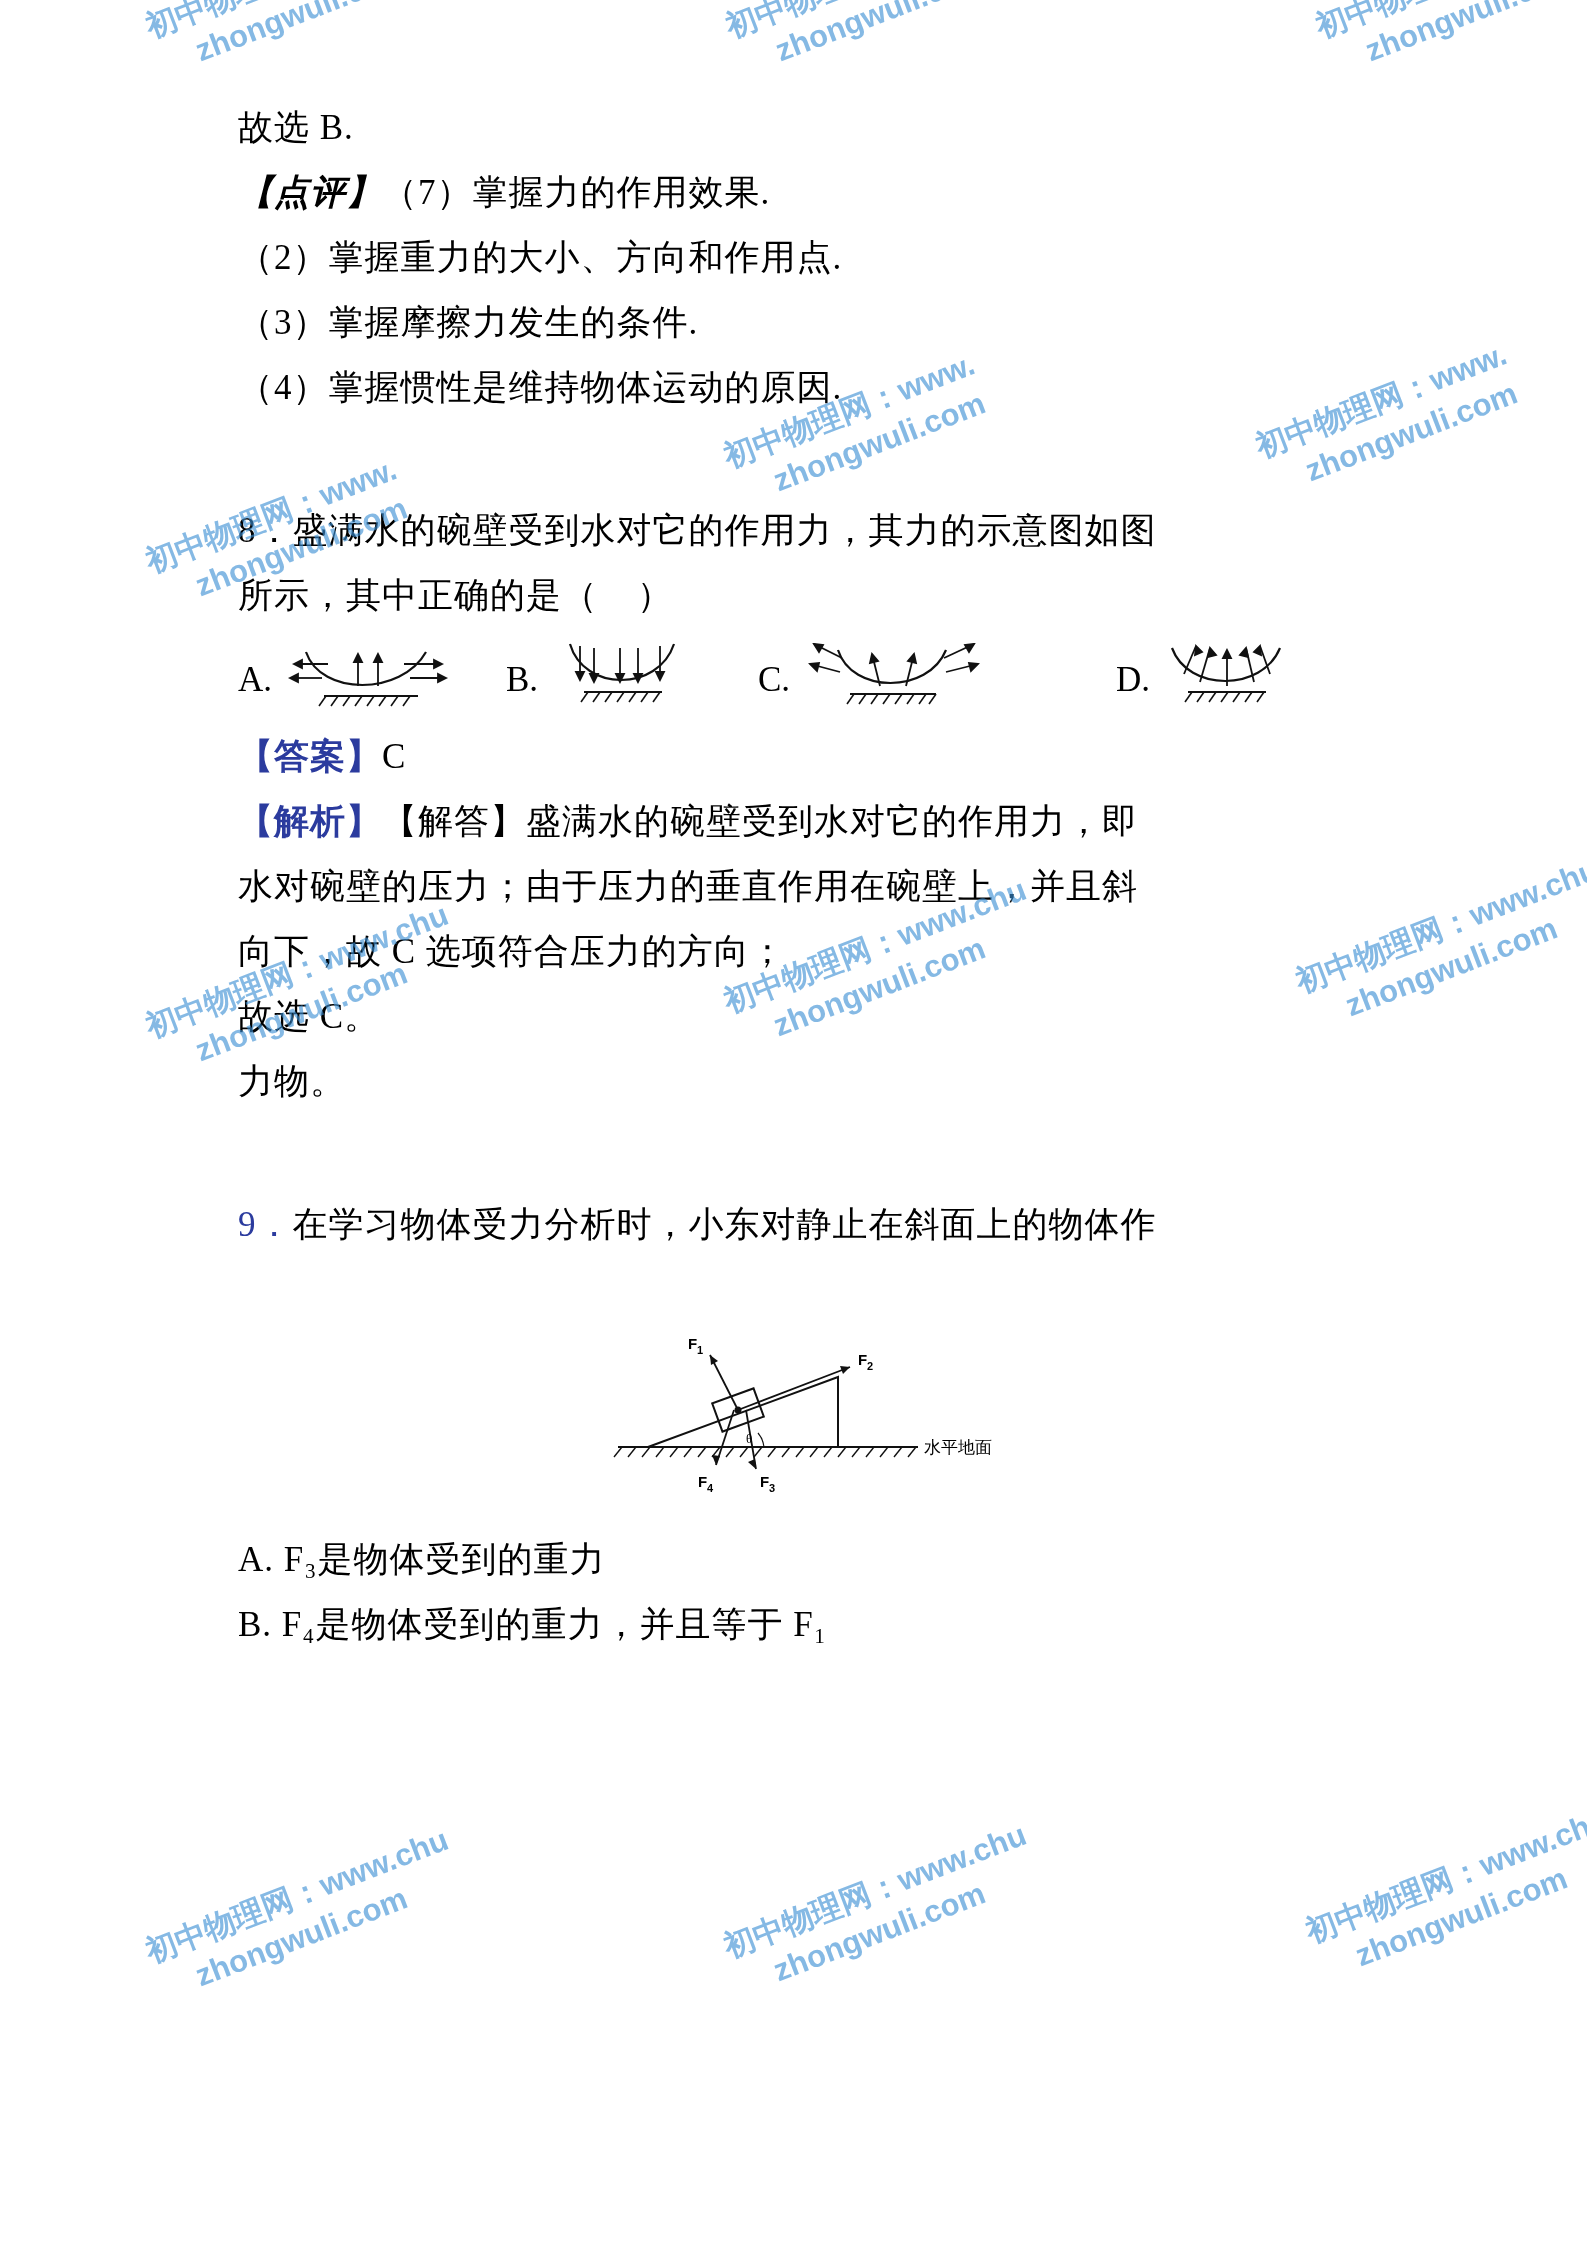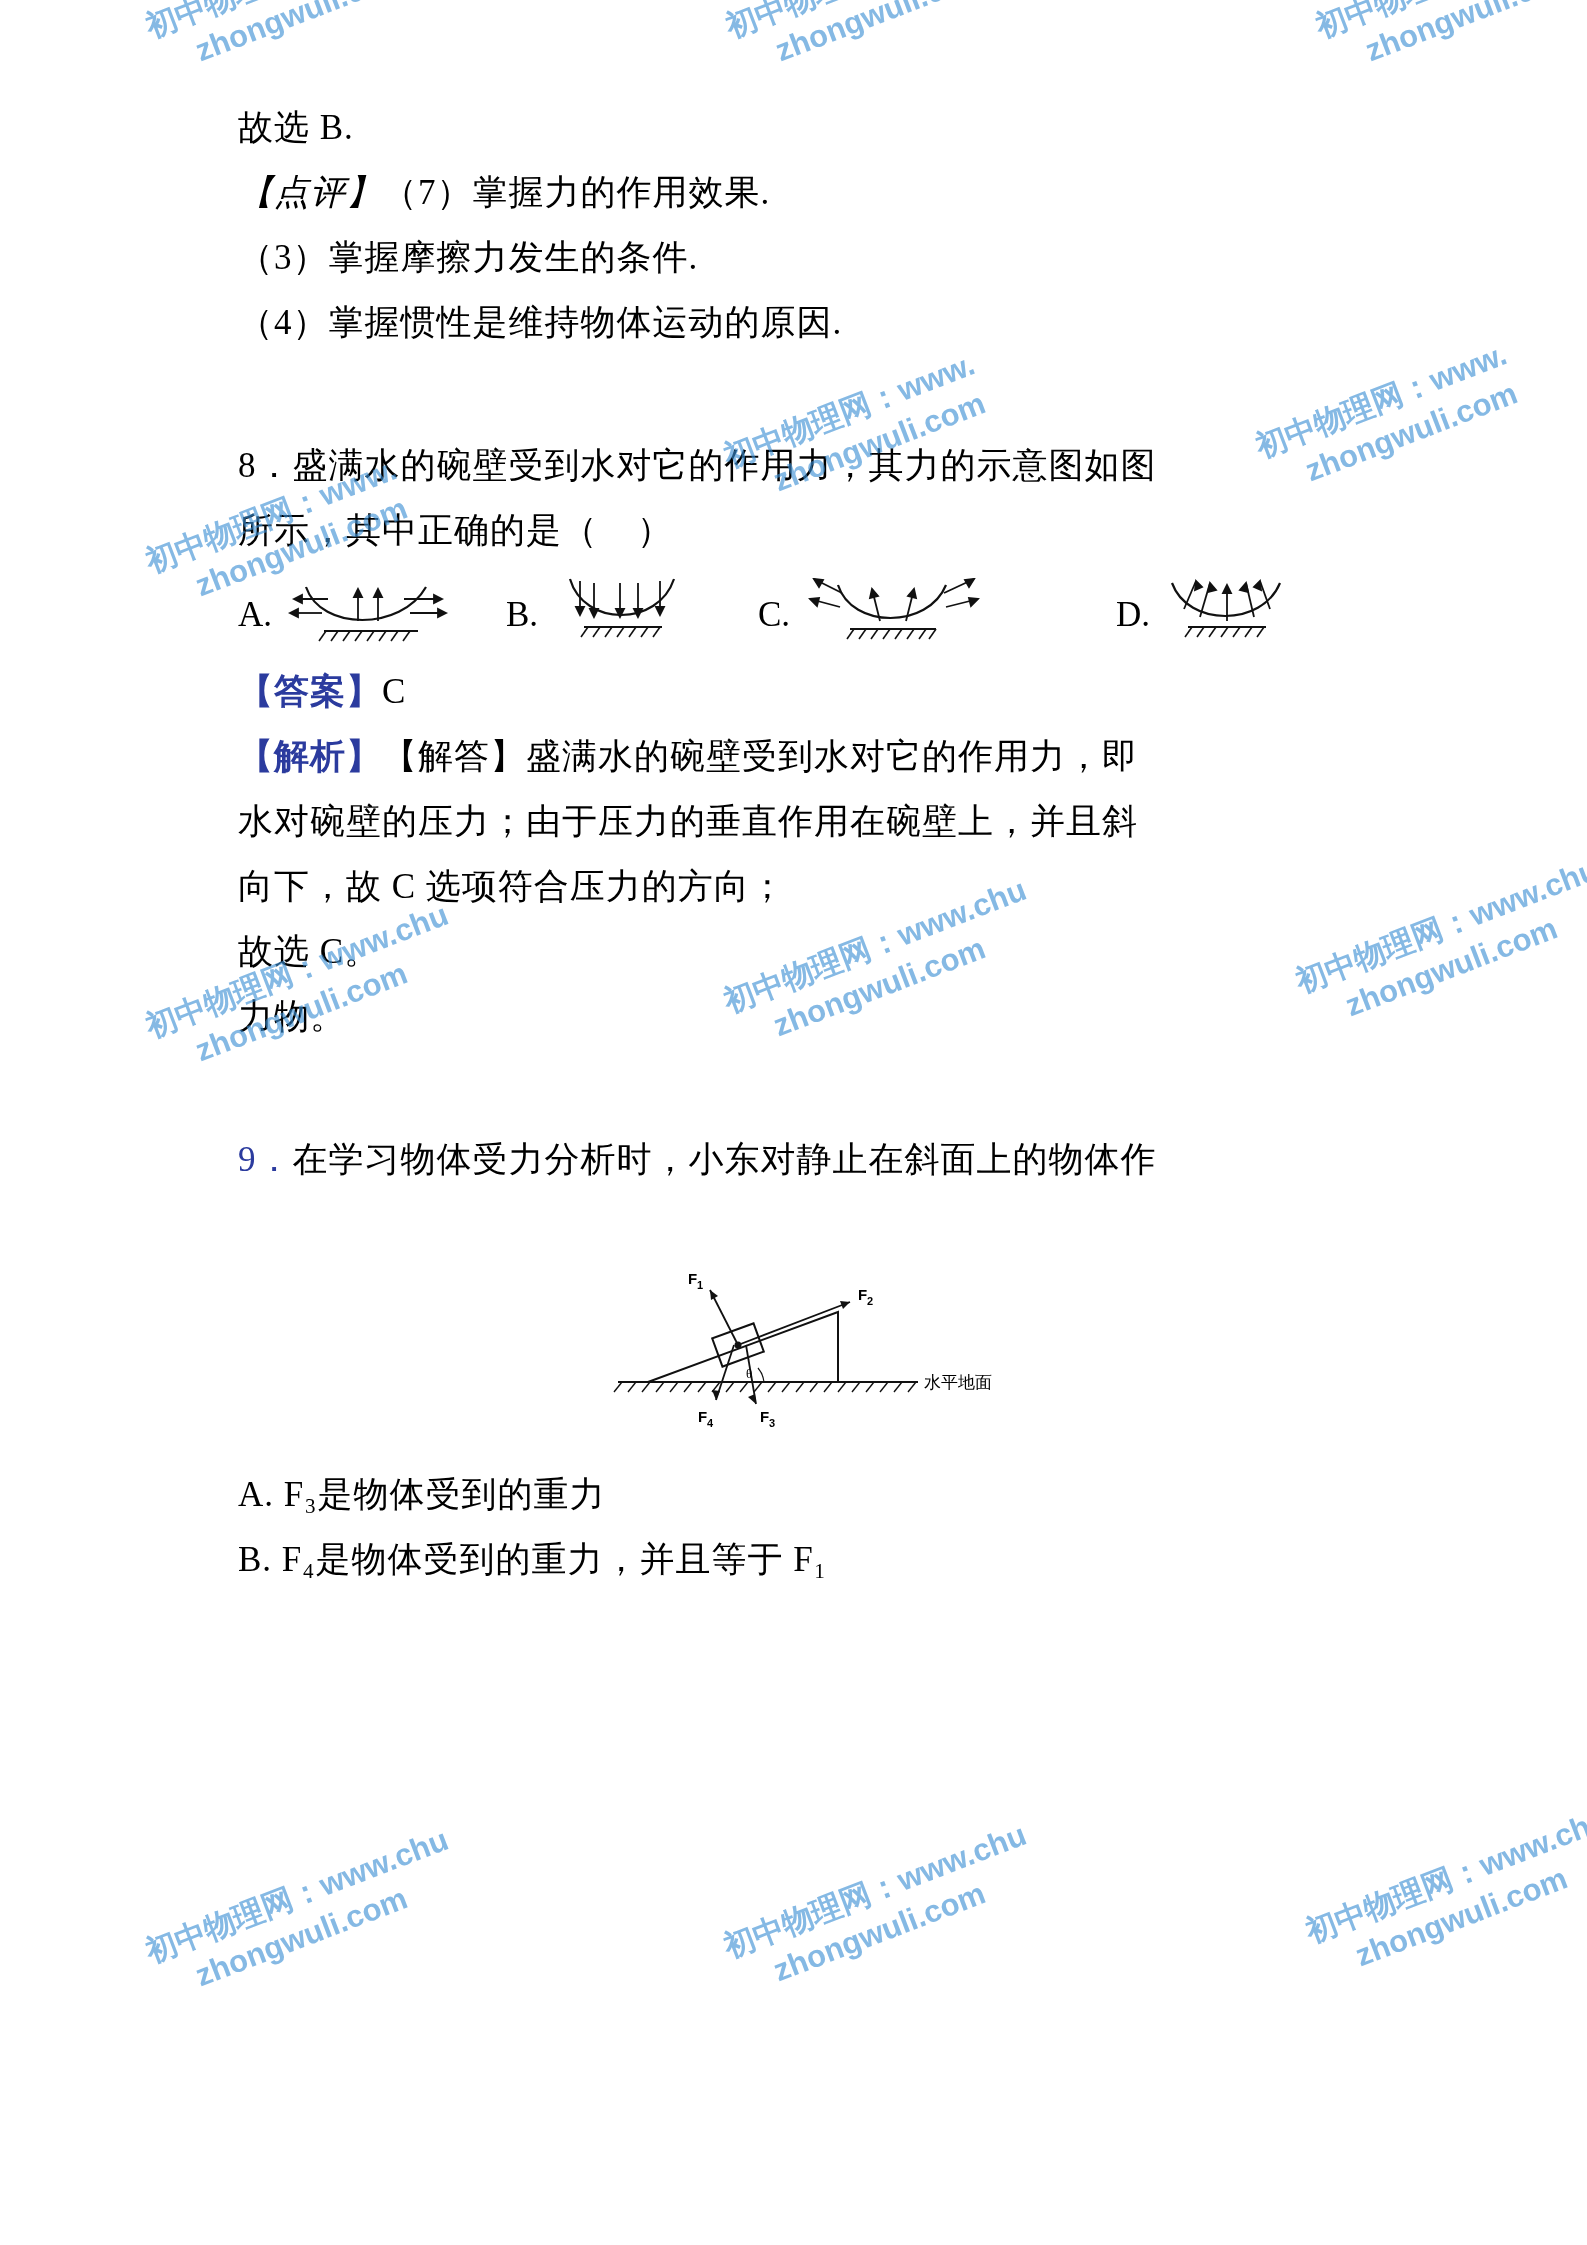--- a/index.html
+++ b/index.html
@@ -31,21 +31,21 @@
     letter-spacing: 1px;
     white-space: pre-wrap;
   }
   .tag-blue {
     color: #2b3b9e;
     font-weight: 600;
     text-align: center;
   }
   .tag-ital {
     font-style: italic;
-    font-weight: 400;
+    font-weight: 700;
   }
   .qnum-blue { color: #2b3b9e; }
   .spacer-lg { height: 78px; }
 
   
   .opt-row {
     position: relative;
     height: 90px;
     margin-top: 6px;
   }
@@ -91,20 +91,21 @@
 <div class="page">
 
   <div class="content">
 
     <div class="spacer-lg"></div>
 
     <div class="line">故选 B.</div>
 
     <div class="line"><span class="tag-ital">【点评】</span><span>（7）掌握力的作用效果.</span></div>
 
+    <div class="line">（2）掌握重力的大小、方向和作用点.</div>
     <div class="line">（3）掌握摩擦力发生的条件.</div>
     <div class="line">（4）掌握惯性是维持物体运动的原因.</div>
 
     <div class="spacer-lg"></div>
 
     <div class="line"><span>8．</span><span>盛满水的碗壁受到水对它的作用力，其力的示意图如图</span></div>
     <div class="line">所示，其中正确的是（    ）</div>
 
     <div class="opt-row">
 

